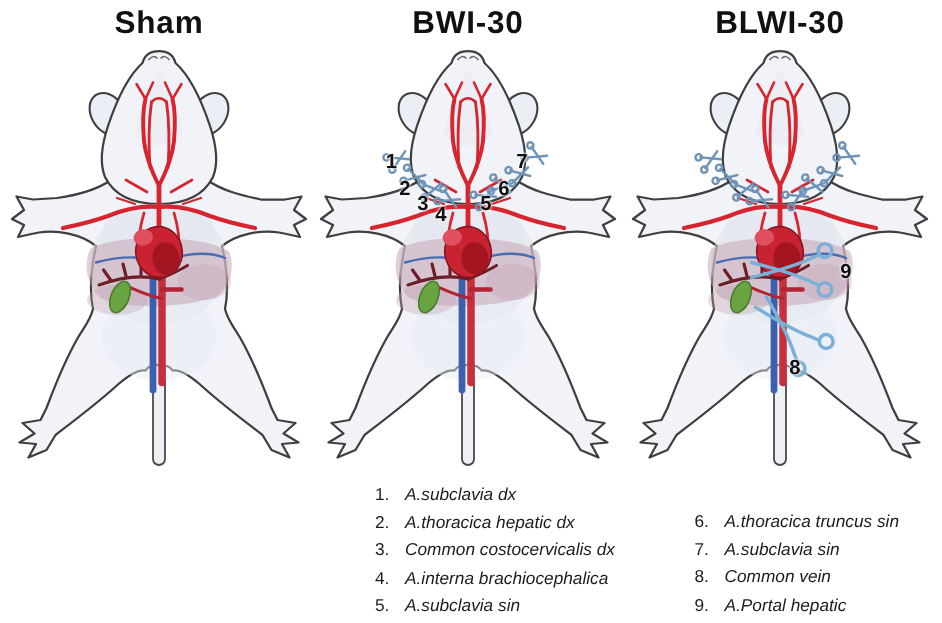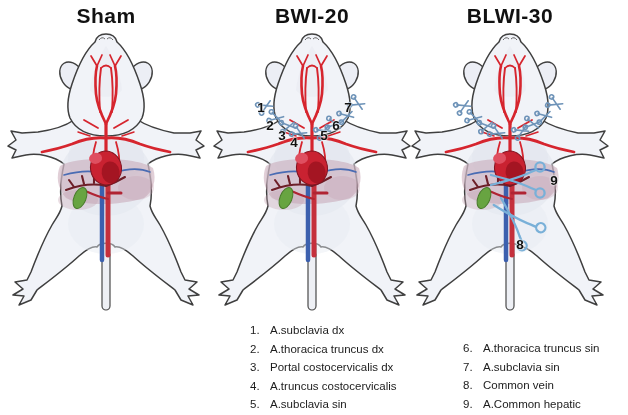--- a/index.html
+++ b/index.html
@@ -7,21 +7,21 @@
           font-family:"Liberation Sans", sans-serif;}
   .panel{position:absolute;top:0;width:200px;height:322px;}
   .panel-title{position:absolute;top:4px;left:0;width:100%;text-align:center;
                font-size:21px;font-weight:bold;color:#111;letter-spacing:.5px;}
   .rat-svg{position:absolute;top:28px;left:0;}
   .marker{position:absolute;transform:translate(-50%,-50%);font-size:13.5px;font-weight:bold;
           color:#111;text-shadow:0 0 2px #fff,0 0 2px #fff;line-height:1;}
   .legend-col{position:absolute;font-size:11.5px;color:#1c1c1c;}
   .legend-row{display:flex;align-items:baseline;height:18.6px;line-height:18.6px;white-space:nowrap;}
   .lnum{width:17px;flex:0 0 17px;}
-  .llbl{padding-left:3px;}
+  .llbl{padding-left:3px;font-style:italic;}
 </style>
 </head>
 <body>
 
 <div class="figure">
 
   <svg width="0" height="0" style="position:absolute" aria-hidden="true">
     <defs>
       <g id="microclip" stroke="#6e93b8" stroke-width="1.6" fill="none" stroke-linecap="round">
         <path d="M-6,-4 L6,3 M-6,4 L6,-3"></path>
@@ -151,39 +151,39 @@
 
   <div class="panel" style="left:6px">
     <div class="panel-title">Sham</div>
     <svg class="rat-svg" width="200" height="290" viewBox="0 0 200 290">
       <use href="#rat"></use>
     </svg>
     <div class="markers"></div>
   </div>
 
   <div class="panel" style="left:212px">
-    <div class="panel-title">BWI-20</div>
+    <div class="panel-title">BWI-30</div>
     <svg class="rat-svg" width="200" height="290" viewBox="0 0 200 290">
       <use href="#rat"></use>
       <g>
           <use href="#neckclips"></use>
         </g>
     </svg>
     <div class="markers">
         <span class="marker" style="left: 49px; top: 108px;">1</span>
         <span class="marker" style="left: 58px; top: 126px;">2</span>
         <span class="marker" style="left: 70px; top: 136px;">3</span>
         <span class="marker" style="left: 82px; top: 143px;">4</span>
         <span class="marker" style="left: 112px; top: 136px;">5</span>
         <span class="marker" style="left: 124px; top: 126px;">6</span>
         <span class="marker" style="left: 136px; top: 108px;">7</span>
       </div>
   </div>
 
-  <div class="panel" style="left:410px">
+  <div class="panel" style="left:420px">
     <div class="panel-title">BLWI-30</div>
     <svg class="rat-svg" width="200" height="290" viewBox="0 0 200 290">
       <use href="#rat"></use>
       <g>
           <use href="#neckclips"></use>
         </g>
       <g>
         <use href="#hemostat" transform="translate(79,152)"></use>
       </g>
       <g>
@@ -196,29 +196,29 @@
       </div>
   </div>
 
   <div class="legend-col" style="left:250px;top:321px">
       <div class="legend-row">
         <span class="lnum">1.</span>
         <span class="llbl">A.subclavia dx</span>
       </div>
       <div class="legend-row">
         <span class="lnum">2.</span>
-        <span class="llbl">A.thoracica truncus dx</span>
+        <span class="llbl">A.thoracica hepatic dx</span>
       </div>
       <div class="legend-row">
         <span class="lnum">3.</span>
-        <span class="llbl">Portal costocervicalis dx</span>
+        <span class="llbl">Common costocervicalis dx</span>
       </div>
       <div class="legend-row">
         <span class="lnum">4.</span>
-        <span class="llbl">A.truncus costocervicalis</span>
+        <span class="llbl">A.interna brachiocephalica</span>
       </div>
       <div class="legend-row">
         <span class="lnum">5.</span>
         <span class="llbl">A.subclavia sin</span>
       </div>
     </div>
   <div class="legend-col" style="left:463px;top:339px">
       <div class="legend-row">
         <span class="lnum">6.</span>
         <span class="llbl">A.thoracica truncus sin</span>
@@ -226,16 +226,16 @@
       <div class="legend-row">
         <span class="lnum">7.</span>
         <span class="llbl">A.subclavia sin</span>
       </div>
       <div class="legend-row">
         <span class="lnum">8.</span>
         <span class="llbl">Common vein</span>
       </div>
       <div class="legend-row">
         <span class="lnum">9.</span>
-        <span class="llbl">A.Common hepatic</span>
+        <span class="llbl">A.Portal hepatic</span>
       </div>
     </div>
 </div>
 
 </body></html>

